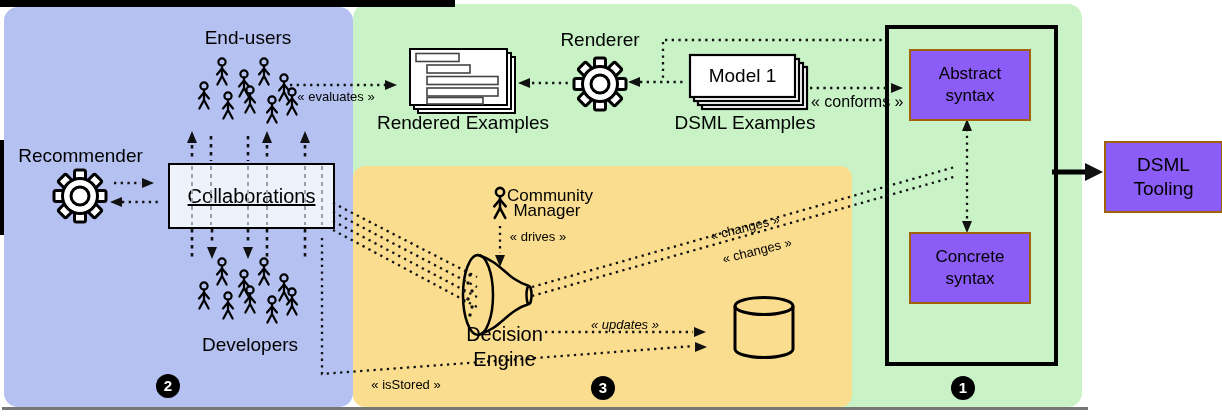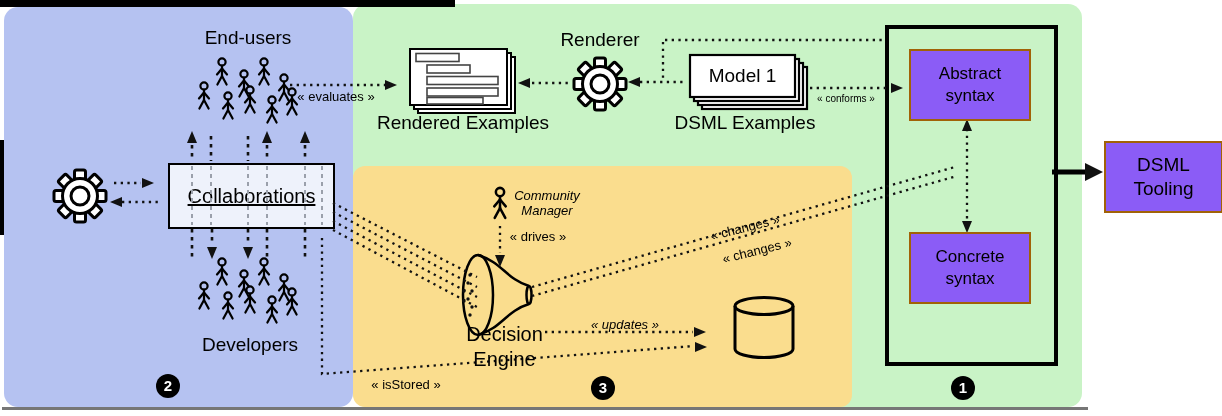--- a/index.html
+++ b/index.html
@@ -217,38 +217,39 @@
       <polygon points="248,259 243,247 253,247"></polygon>
       <polygon points="500,267 495,255 505,255"></polygon>
       <polygon points="706,332 694,327 694,337"></polygon>
       <polygon points="707,347 695,342 695,352"></polygon>
       <polygon points="1103,172 1085,163 1085,181"></polygon>
     </g>
   </svg>
 
   <div class="lbl big" style="left:190px;top:27px;width:116px;">End-users</div>
   <div class="lbl big" style="left:192px;top:334px;width:116px;">Developers</div>
+  <div class="lbl big" style="left:8px;top:145px;width:145px;">Recommender</div>
   <div class="lbl big" style="left:553px;top:29px;width:94px;">Renderer</div>
   <div class="lbl big" style="left:368px;top:112px;width:190px;">Rendered Examples</div>
   <div class="lbl big" style="left:670px;top:112px;width:150px;">DSML Examples</div>
   <div class="lbl big" style="left:690px;top:55px;width:105px;height:36px;line-height:42px;">Model 1</div>
 
-  <div class="lbl" style="left:507px;top:188px;width:80px;font-size:13px;line-height:15px;font-style:italic;">
+  <div class="lbl" style="left:507px;top:188px;width:80px;font-size:17px;line-height:15px;">
     <span>Community</span><br>
     <span>Manager</span>
   </div>
 
   <div class="lbl" style="left:452px;top:322px;width:105px;font-size:20px;line-height:25px;">
     <span>Decision</span><br>
     <span>Engine</span>
   </div>
 
 
   <div class="lbl guillemet" style="left:286px;top:64px;width:100px;margin-top:25px;">« evaluates »</div>
-  <div class="lbl guillemet" style="left:811px;top:93px;width:70px;font-size:10px;">« conforms »</div>
+  <div class="lbl guillemet" style="left:811px;top:93px;width:70px;font-size:16px;">« conforms »</div>
   <div class="lbl guillemet" style="left:506px;top:229px;width:64px;">« drives »</div>
   <div class="lbl guillemet" style="left:583px;top:317px;width:84px;font-style:italic;">« updates »</div>
   <div class="lbl guillemet" style="left:364px;top:377px;width:84px;">« isStored »</div>
   <div class="lbl guillemet rot" style="left:707px;top:220px;width:76px;">« changes »</div>
   <div class="lbl guillemet rot" style="left:719px;top:243px;width:76px;">« changes »</div>
 
   <div class="badge" style="left:156px;top:374px;">2</div>
   <div class="badge" style="left:591px;top:376px;">3</div>
   <div class="badge" style="left:951px;top:376px;">1</div>
 

